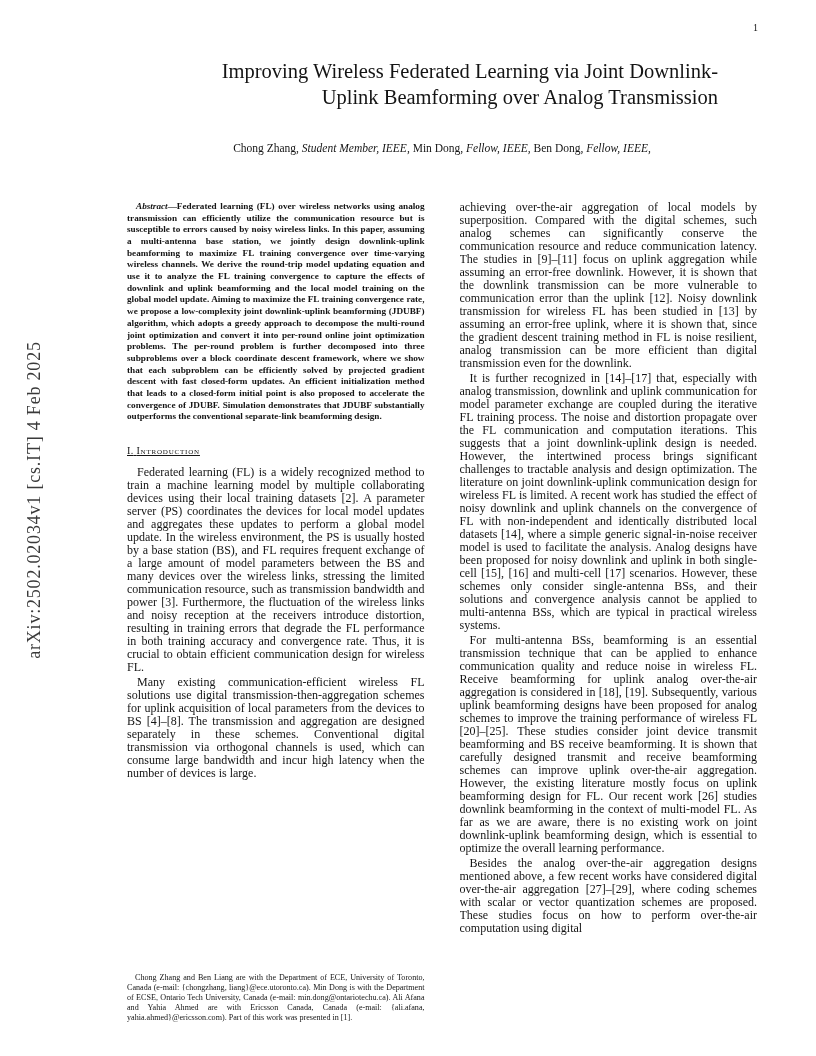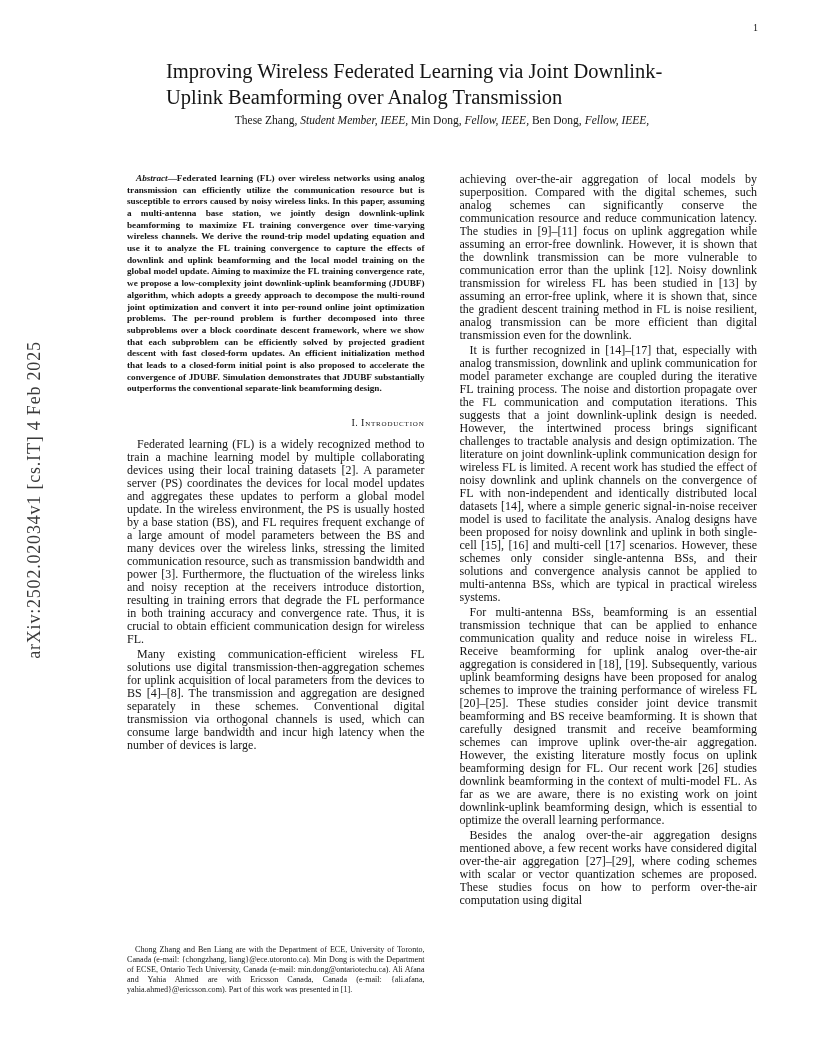--- a/index.html
+++ b/index.html
@@ -37,22 +37,22 @@
   .content {
     position: absolute;
     left: 127px;
     top: 58px;
     width: 630px;
   }
   .title {
     font-size: 20.5px;
     font-weight: normal;
     line-height: 1.28;
-    text-align: left;
-    margin: 0 auto 2px auto;
+    text-align: right;
+    margin: 0 auto 30px auto;
     max-width: 552px;
   }
   .authors {
     text-align: center;
     font-size: 11.5px;
     line-height: 1.42;
     margin-bottom: 44px;
   }
   .it { font-style: italic; }
   .columns {
@@ -78,23 +78,24 @@
     text-align: justify;
     text-indent: 9px;
     margin-bottom: 12px;
   }
   .abs-label {
     font-style: italic;
   }
   .section-heading {
     font-size: 10.2px;
     font-weight: normal;
-    text-align: right;
+    text-align: left;
     margin: 10px 0 10px 0;
     letter-spacing: 0.3px;
+    text-decoration: underline;
   }
   .sc { font-variant: small-caps; letter-spacing: 0.8px; }
   .body {
     font-size: 12px;
     line-height: 13px;
     text-align: justify;
     hyphens: auto;
     margin-bottom: 2px;
   }
   .indent { text-indent: 10px; }
@@ -114,21 +115,21 @@
 
   <div class="page-number">1</div>
 
   <div class="arxiv-strip">arXiv:2502.02034v1  [cs.IT]  4 Feb 2025</div>
 
   <div class="content">
 
     <h1 class="title">Improving Wireless Federated Learning via Joint Downlink-Uplink Beamforming over Analog Transmission</h1>
 
     <div class="authors">
-      <div><span>These Zhang, </span><span class="it">Student Member, IEEE,</span><span> Min Dong, </span><span class="it">Fellow, IEEE,</span><span> Ben Dong, </span><span class="it">Fellow, IEEE,</span></div>
+      <div><span>Chong Zhang, </span><span class="it">Student Member, IEEE,</span><span> Min Dong, </span><span class="it">Fellow, IEEE,</span><span> Ben Dong, </span><span class="it">Fellow, IEEE,</span></div>
     </div>
 
     <div class="columns">
 
       <div class="col col-left">
         <p class="abstract"><span class="abs-label">Abstract</span><span>—Federated learning (FL) over wireless networks using analog transmission can efficiently utilize the communication resource but is susceptible to errors caused by noisy wireless links. In this paper, assuming a multi-antenna base station, we jointly design downlink-uplink beamforming to maximize FL training convergence over time-varying wireless channels. We derive the round-trip model updating equation and use it to analyze the FL training convergence to capture the effects of downlink and uplink beamforming and the local model training on the global model update. Aiming to maximize the FL training convergence rate, we propose a low-complexity joint downlink-uplink beamforming (JDUBF) algorithm, which adopts a greedy approach to decompose the multi-round joint optimization and convert it into per-round online joint optimization problems. The per-round problem is further decomposed into three subproblems over a block coordinate descent framework, where we show that each subproblem can be efficiently solved by projected gradient descent with fast closed-form updates. An efficient initialization method that leads to a closed-form initial point is also proposed to accelerate the convergence of JDUBF. Simulation demonstrates that JDUBF substantially outperforms the conventional separate-link beamforming design.</span></p>
 
         <h2 class="section-heading"><span>I.</span> <span class="sc">Introduction</span></h2>
 
         <p class="body indent">Federated learning (FL) is a widely recognized method to train a machine learning model by multiple collaborating devices using their local training datasets [2]. A parameter server (PS) coordinates the devices for local model updates and aggregates these updates to perform a global model update. In the wireless environment, the PS is usually hosted by a base station (BS), and FL requires frequent exchange of a large amount of model parameters between the BS and many devices over the wireless links, stressing the limited communication resource, such as transmission bandwidth and power [3]. Furthermore, the fluctuation of the wireless links and noisy reception at the receivers introduce distortion, resulting in training errors that degrade the FL performance in both training accuracy and convergence rate. Thus, it is crucial to obtain efficient communication design for wireless FL.</p>

